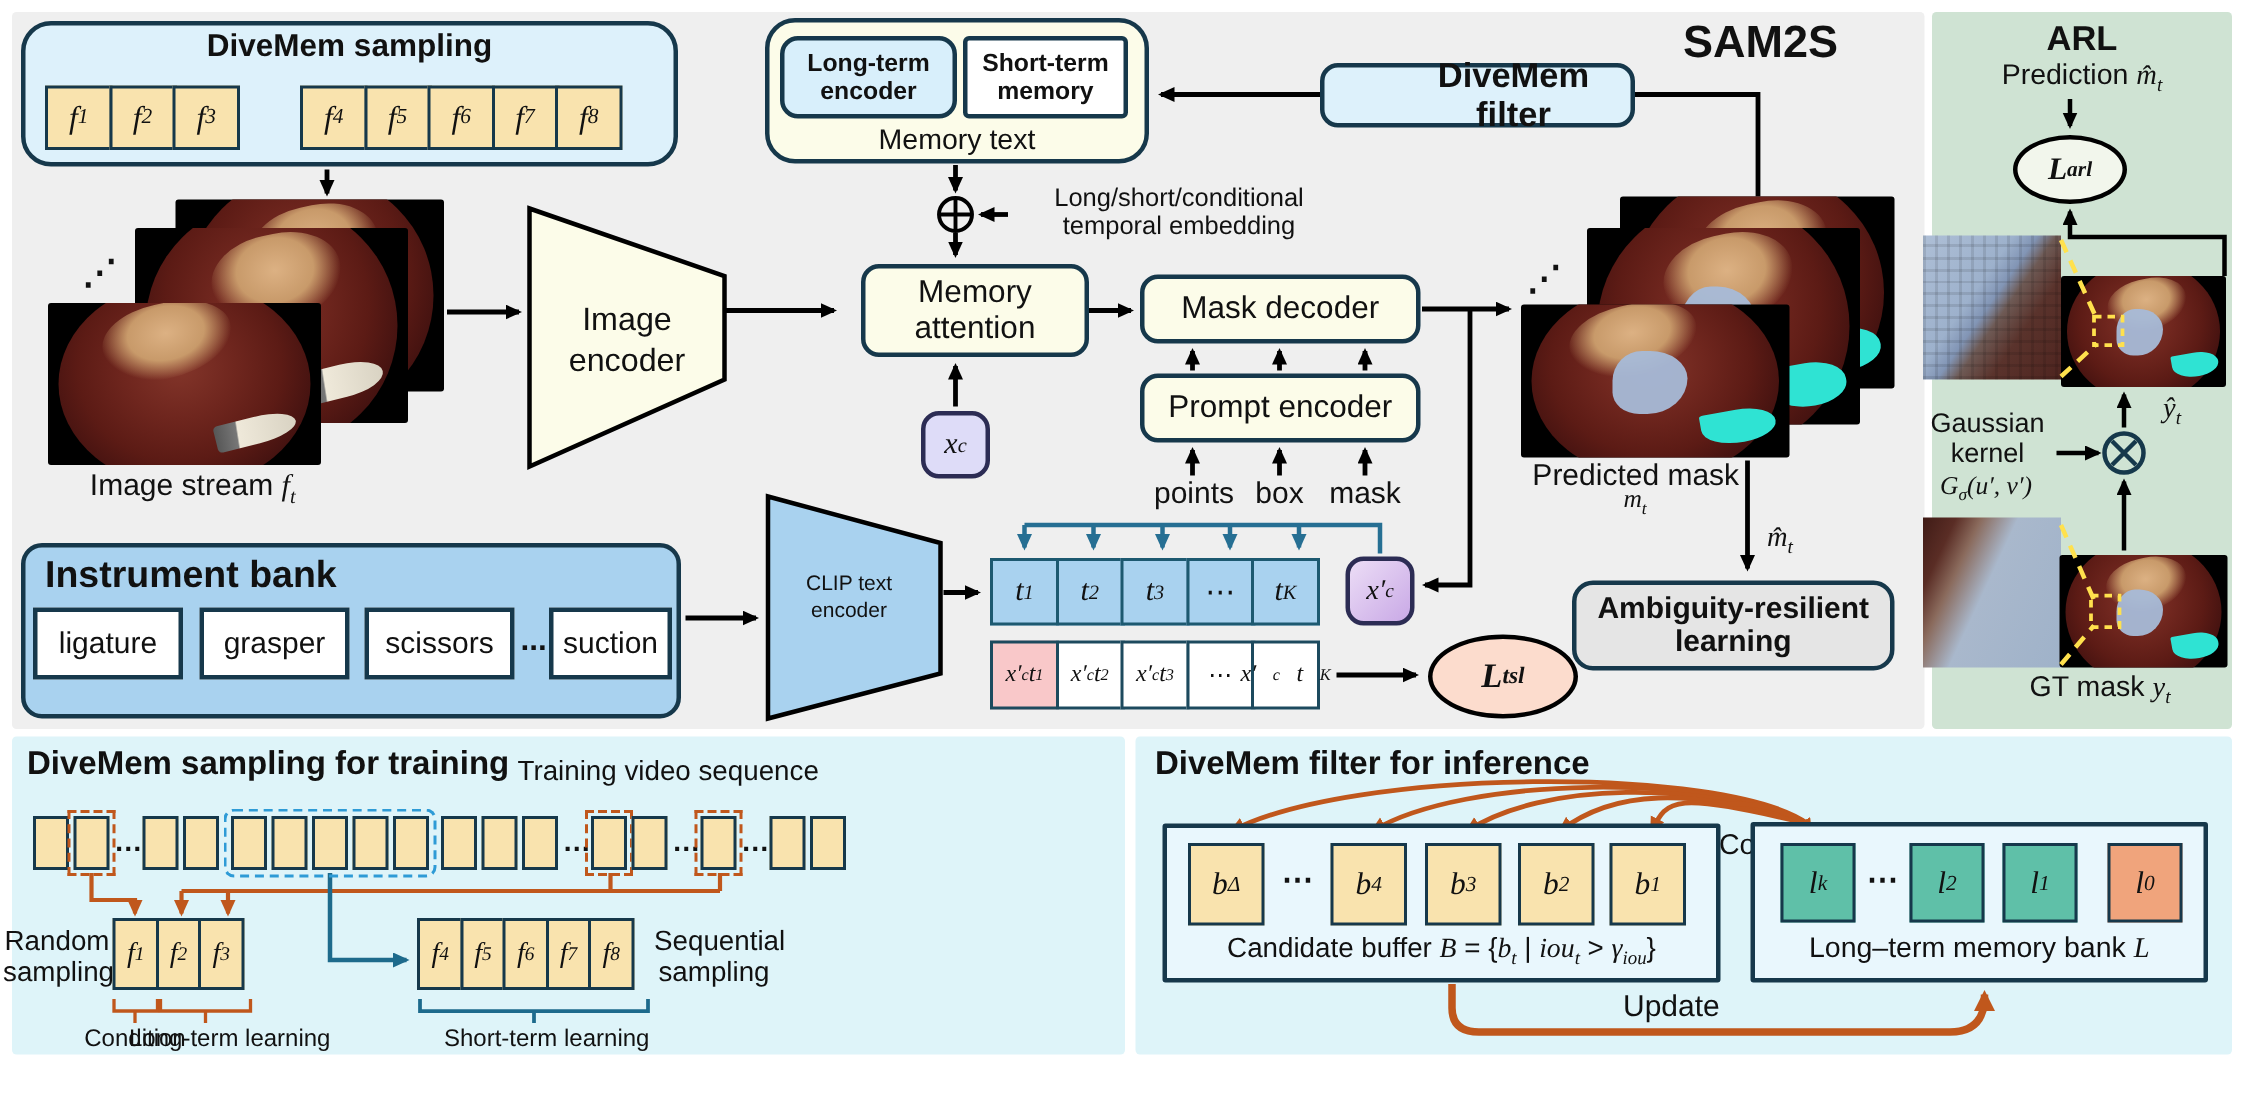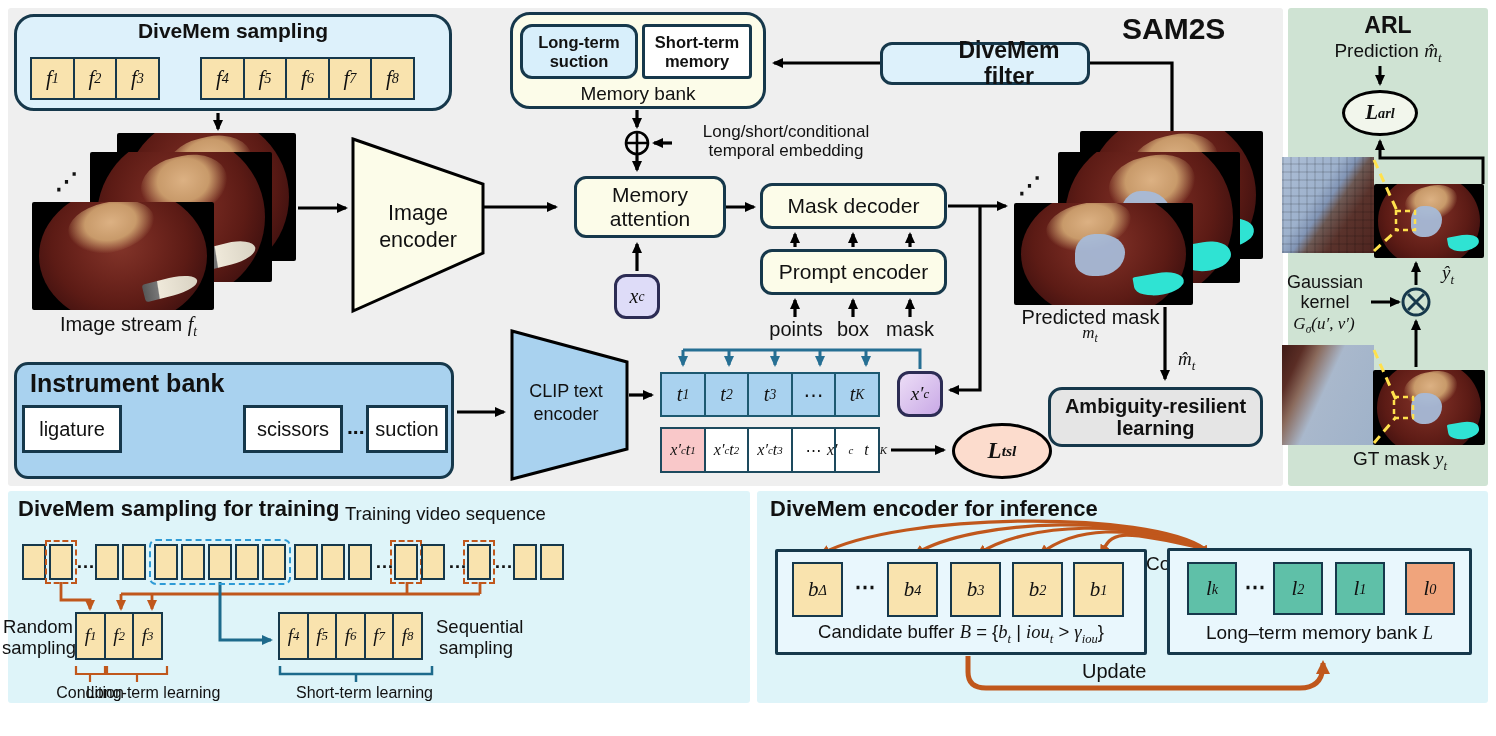--- a/index.html
+++ b/index.html
@@ -194,23 +194,23 @@
   <div class="surgical" style="left:32px;top:202px;width:182px;height:108px;">
     <div class="scope"></div>
       <div class="tissue" style="left:20%;top:0;"></div>
       <div class="instr"></div>
   </div>
   <div class="lbl ctr" style="left:36px;top:313px;width:185px;font-size:20px;">Image stream <i>f<sub>t</sub></i></div>
 
   <div class="lbl ctr" style="left:366px;top:200px;width:104px;font-size:21.5px;line-height:1.25;">Image encoder</div>
 
   <div class="box" style="left:510px;top:12px;width:256px;height:97px;background:#fcfce9;border-radius:20px;"></div>
-  <div class="box bold" style="left:520px;top:24px;width:118px;height:55px;background:#d8effb;border-radius:12px;font-size:16.5px;">Long-term suction</div>
+  <div class="box bold" style="left:520px;top:24px;width:118px;height:55px;background:#d8effb;border-radius:12px;font-size:16.5px;">Long-term encoder</div>
   <div class="box bold" style="left:642px;top:24px;width:110px;height:55px;background:#ffffff;border-radius:4px;font-size:16.5px;">Short-term memory</div>
-  <div class="lbl ctr" style="left:510px;top:83px;width:256px;font-size:19px;">Memory bank</div>
+  <div class="lbl ctr" style="left:510px;top:83px;width:256px;font-size:19px;">Memory text</div>
 
   <div class="box bold" style="left:880px;top:42px;width:210px;height:43px;background:#ddf1fb;border-width:3.5px;border-radius:12px;font-size:23px;padding-left:48px;">DiveMem filter</div>
 
   <div class="lbl ctr" style="left:680px;top:122px;width:212px;font-size:17px;">Long/short/conditional temporal embedding</div>
 
   <div class="box" style="left:563px;top:176px;width:152px;height:62px;background:#fcfce9;border-radius:12px;font-size:21px;margin-left:11px;">Memory attention</div>
   <div class="box math" style="left:614px;top:274px;width:46px;height:45px;background:#dedcf8;border-color:#2c2c54;border-radius:12px;font-size:20px;">x<sub>c</sub></div>
 
   <div class="box" style="left:760px;top:249px;width:187px;height:46px;background:#fcfce9;border-radius:12px;font-size:21px;">Prompt encoder</div>
   <div class="box" style="left:760px;top:183px;width:187px;height:46px;background:#fcfce9;border-radius:12px;font-size:21px;">Mask decoder</div>
@@ -239,25 +239,26 @@
   </div>
   <div class="lbl ctr" style="left:1008px;top:306px;width:165px;font-size:20px;">Predicted mask</div>
   <div class="lbl ctr math" style="left:1060px;top:323px;width:60px;font-size:17px;">m<sub>t</sub></div>
   <div class="lbl math" style="left:1178px;top:348px;font-size:19px;">m̂<sub>t</sub></div>
 
   <div class="box bold" style="left:1048px;top:387px;width:215px;height:60px;background:#e5e5e5;border-width:3.5px;border-radius:14px;font-size:20px;">Ambiguity-resilient learning</div>
 
   <div class="box" style="left:14px;top:362px;width:440px;height:117px;background:#a9d2ef;border-width:3.5px;border-radius:14px;"></div>
   <div class="lbl bold" style="left:30px;top:369px;font-size:25px;text-align:center;">Instrument bank</div>
   <div class="box" style="left:22px;top:405px;width:100px;height:48px;background:#fff;font-size:20px;">ligature</div>
+  <div class="box" style="left:133px;top:405px;width:100px;height:48px;background:#fff;font-size:20px;">grasper</div>
   <div class="box" style="left:243px;top:405px;width:100px;height:48px;background:#fff;font-size:20px;">scissors</div>
   <div class="lbl bold" style="left:347px;top:415px;font-size:21px;">...</div>
   <div class="box" style="left:366px;top:405px;width:82px;height:48px;background:#fff;font-size:20px;">suction</div>
 
-  <div class="lbl ctr" style="left:514px;top:380px;width:104px;font-size:18px;line-height:1.25;">CLIP text encoder</div>
+  <div class="lbl ctr" style="left:514px;top:380px;width:104px;font-size:14px;line-height:1.25;">CLIP text encoder</div>
 
   <div class="cellrow" style="left:660px;top:372px;">
     <div class="math" style="width:46px;height:45px;background:#a9d2ef;border-color:#1d5970;font-size:20px;">t<sub>1</sub></div>
     <div class="math" style="width:46px;height:45px;background:#a9d2ef;border-color:#1d5970;font-size:20px;">t<sub>2</sub></div>
     <div class="math" style="width:46px;height:45px;background:#a9d2ef;border-color:#1d5970;font-size:20px;">t<sub>3</sub></div>
     <div style="width:46px;height:45px;background:#a9d2ef;border-color:#1d5970;font-size:20px;">⋯</div>
     <div class="math" style="width:46px;height:45px;background:#a9d2ef;border-color:#1d5970;font-size:20px;">t<sub>K</sub></div>
   </div>
   <div class="box math" style="left:897px;top:371px;width:46px;height:46px;background:linear-gradient(135deg,#ecddf6,#c9a9e6);border-color:#2c2c54;border-radius:12px;font-size:19px;">x′<sub>c</sub></div>
 
@@ -336,21 +337,21 @@
     <div class="math" style="width:31px;height:48px;background:#f9e3ae;font-size:19px;">f<sub>5</sub></div>
     <div class="math" style="width:31px;height:48px;background:#f9e3ae;font-size:19px;">f<sub>6</sub></div>
     <div class="math" style="width:31px;height:48px;background:#f9e3ae;font-size:19px;">f<sub>7</sub></div>
     <div class="math" style="width:31px;height:48px;background:#f9e3ae;font-size:19px;">f<sub>8</sub></div>
   </div>
   <div class="lbl ctr" style="left:436px;top:617px;width:80px;font-size:18.5px;">Sequential sampling</div>
   <div class="lbl ctr" style="left:48px;top:684px;width:84px;font-size:16px;white-space:nowrap;">Condition</div>
   <div class="lbl ctr" style="left:86px;top:684px;width:103px;font-size:16px;white-space:nowrap;">Long-term learning</div>
   <div class="lbl ctr" style="left:296px;top:684px;width:120px;font-size:16px;white-space:nowrap;">Short-term learning</div>
 
-  <div class="lbl bold" style="left:770px;top:497px;font-size:22px;">DiveMem encoder for inference</div>
+  <div class="lbl bold" style="left:770px;top:497px;font-size:22px;">DiveMem filter for inference</div>
   <div class="lbl" style="left:1146px;top:516px;font-size:19px;white-space:nowrap;margin-top:37px;">Cosine similarity</div>
 
   <div class="box" style="left:775px;top:549px;width:372px;height:106px;background:#e9f7fd;border-radius:2px;"></div>
   <div class="box math" style="left:792px;top:562px;width:51px;height:55px;background:#f9e3ae;border-width:2.5px;font-size:21px;">b<sub>Δ</sub></div>
   <div class="lbl bold ctr" style="left:848px;top:575px;width:34px;font-size:21px;">⋯</div>
   <div class="box math" style="left:887px;top:562px;width:51px;height:55px;background:#f9e3ae;border-width:2.5px;font-size:21px;">b<sub>4</sub></div>
   <div class="box math" style="left:950px;top:562px;width:51px;height:55px;background:#f9e3ae;border-width:2.5px;font-size:21px;">b<sub>3</sub></div>
   <div class="box math" style="left:1012px;top:562px;width:51px;height:55px;background:#f9e3ae;border-width:2.5px;font-size:21px;">b<sub>2</sub></div>
   <div class="box math" style="left:1073px;top:562px;width:51px;height:55px;background:#f9e3ae;border-width:2.5px;font-size:21px;">b<sub>1</sub></div>
   <div class="lbl ctr" style="left:777px;top:622px;width:368px;font-size:18.5px;white-space:nowrap;">Candidate buffer <i>B</i> = {<i>b<sub>t</sub></i> | <i>iou<sub>t</sub></i> &gt; <i>γ<sub>iou</sub></i>}</div>

